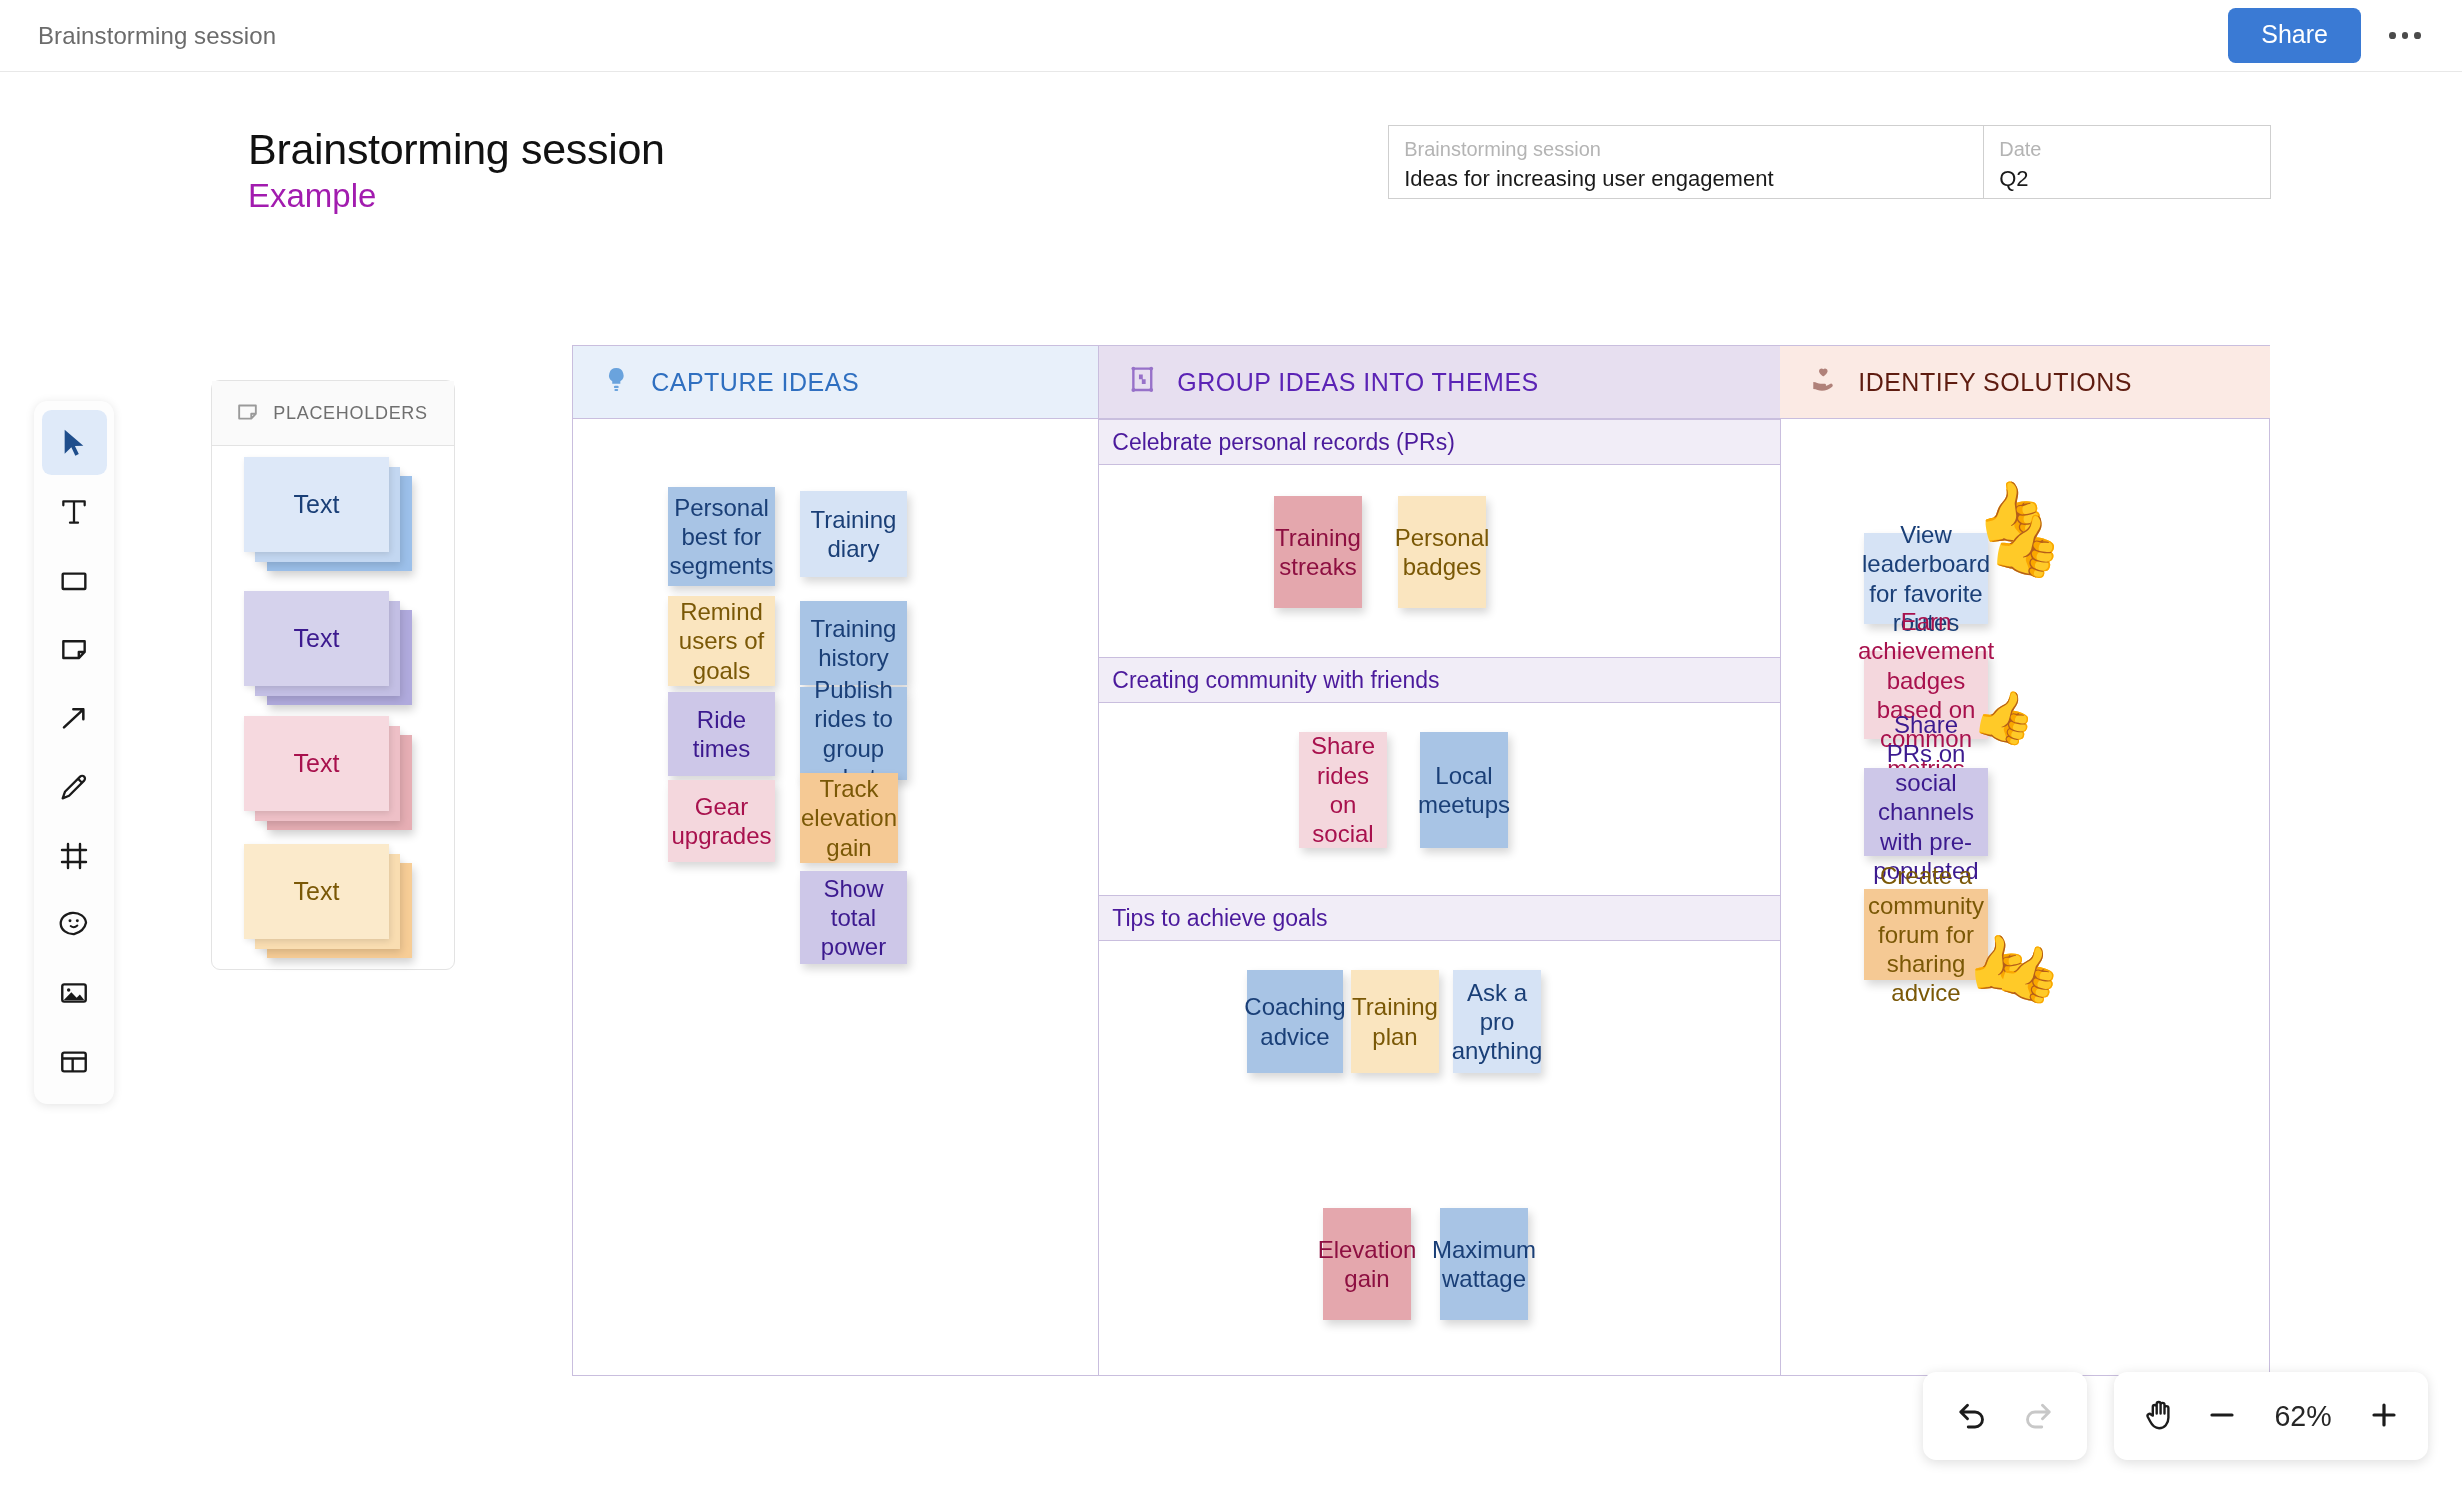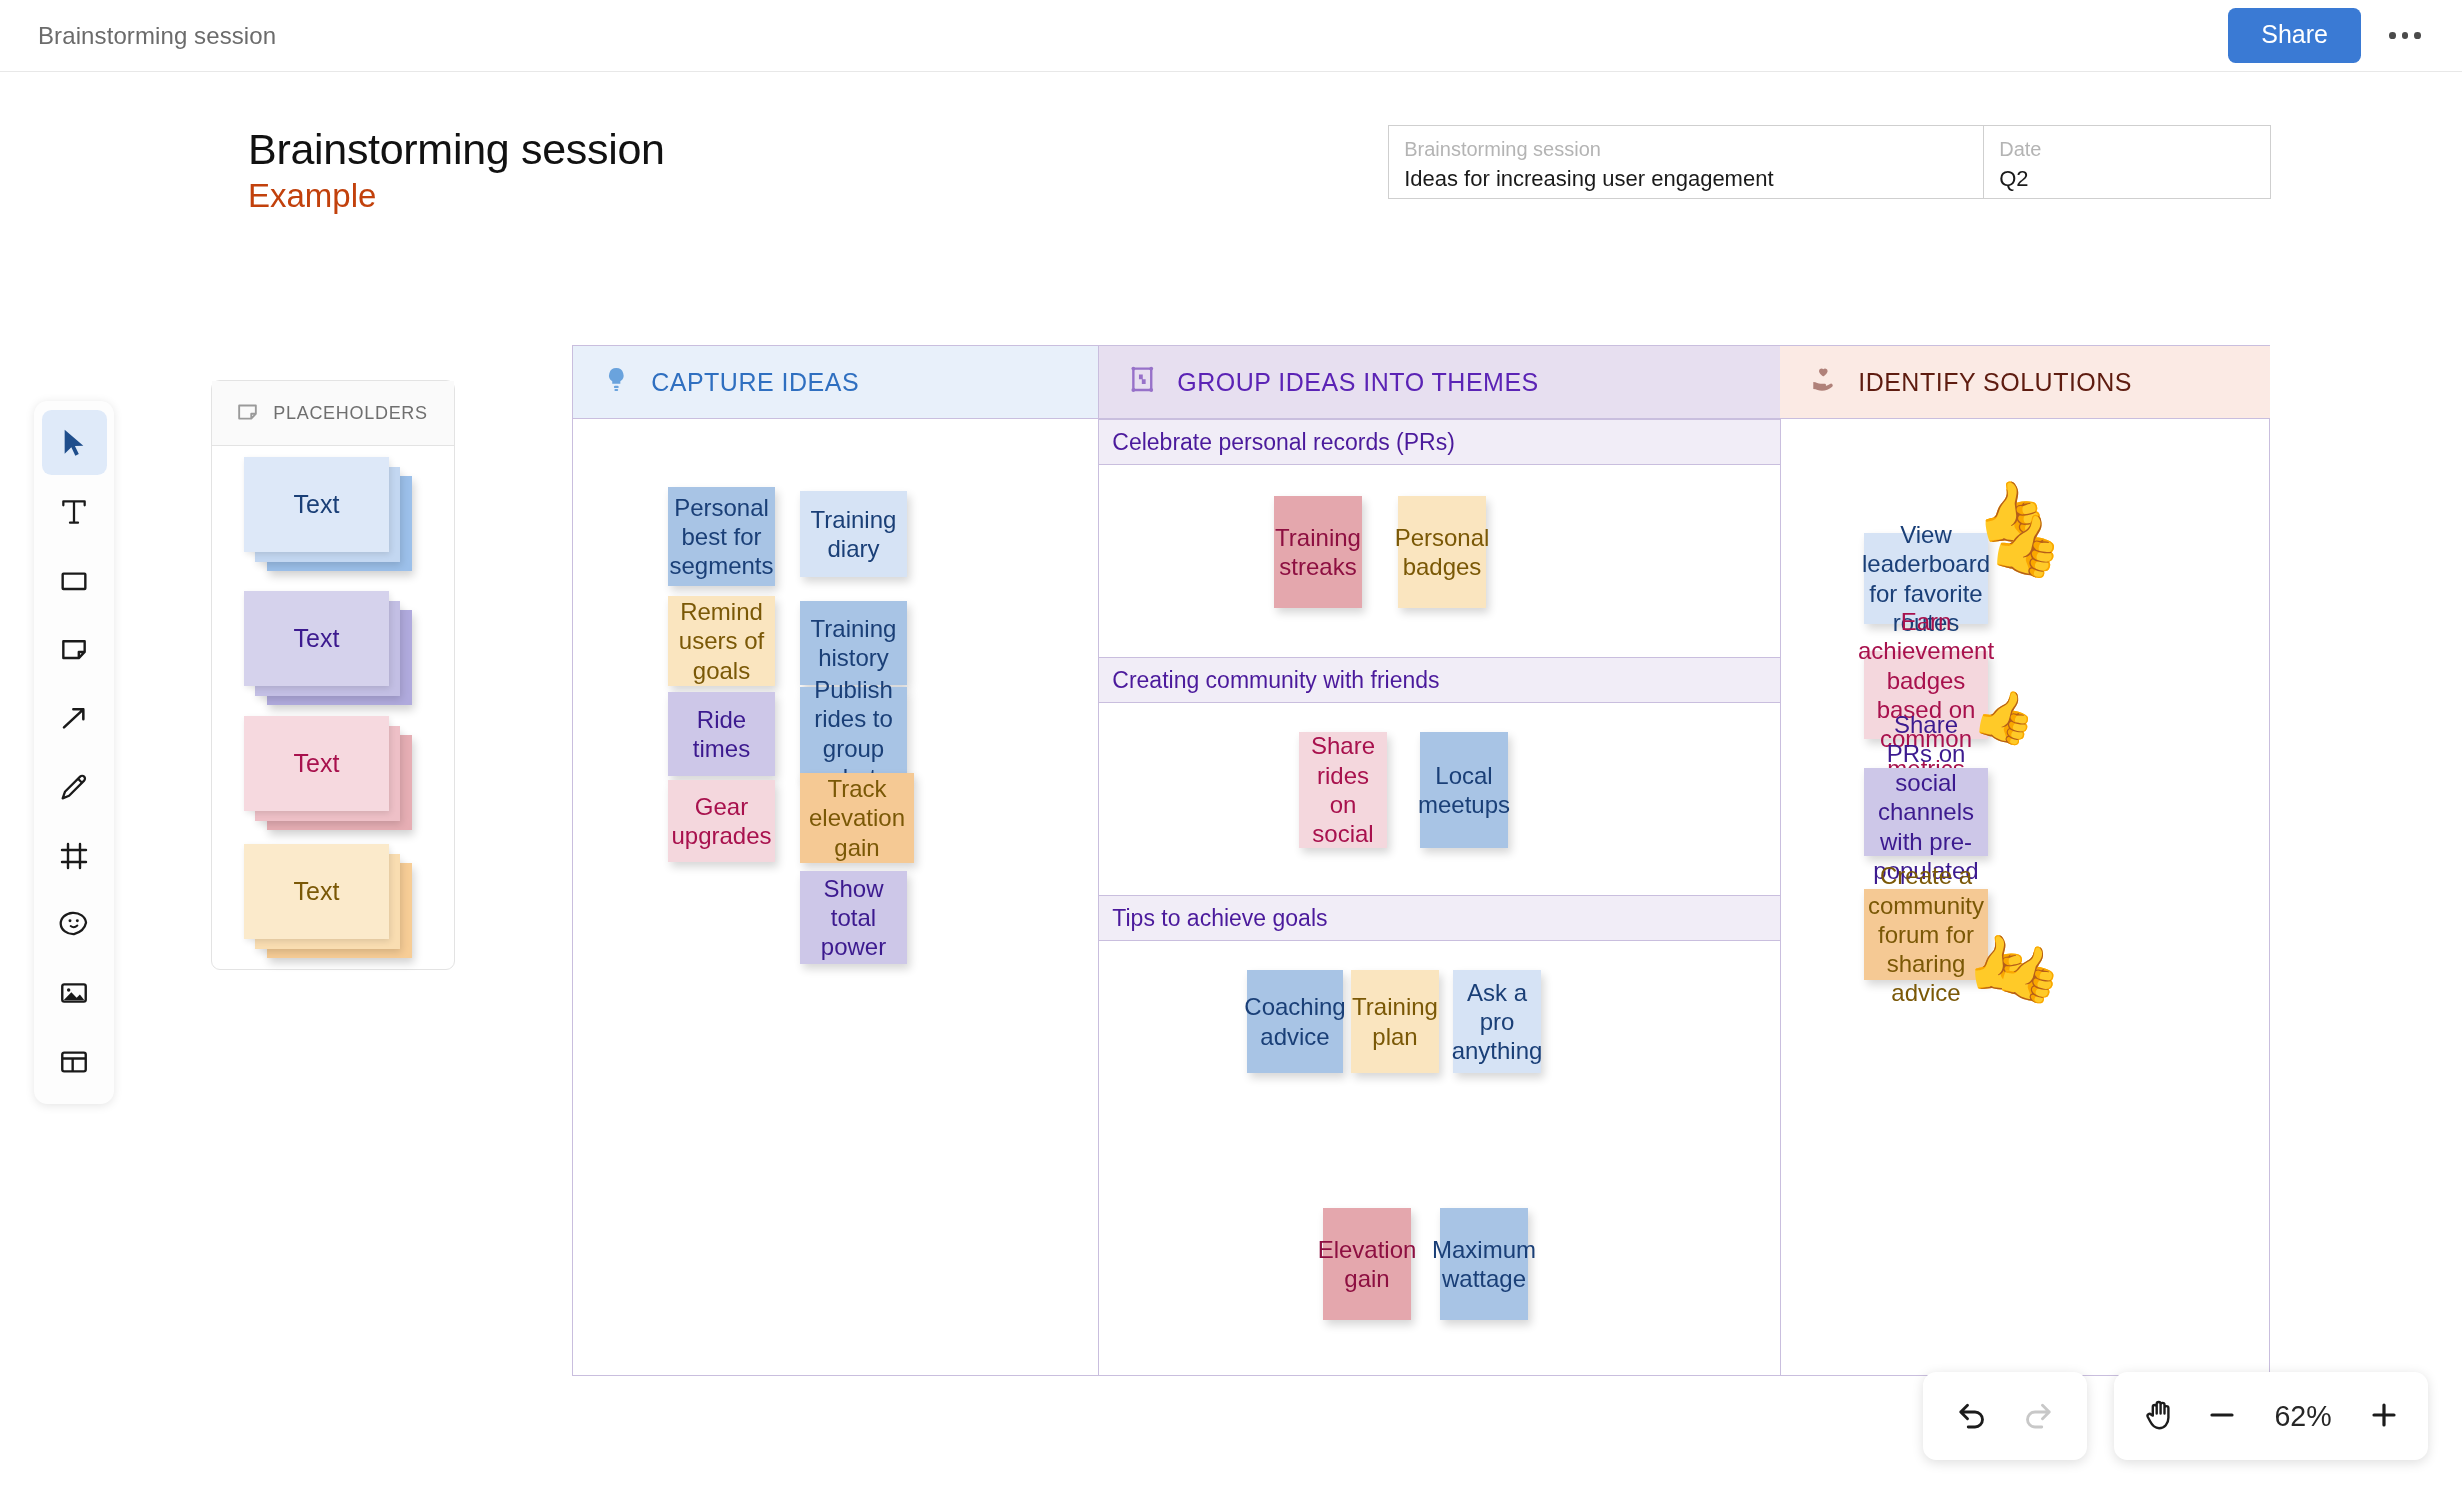--- a/index.html
+++ b/index.html
@@ -46,21 +46,21 @@
   
   .canvas { position: absolute; top: 72px; left: 0; width: 2462px; height: 1413px; background: #fff; }
 
   
   .board-title {
     position: absolute; left: 248px; top: 53px;
     font-size: 43px; color: #111; letter-spacing: -0.3px;
   }
   .board-sub {
     position: absolute; left: 248px; top: 105px;
-    font-size: 33px; color: #c2410c;
+    font-size: 33px; color: #a21caf;
   }
 
   
   .meta {
     position: absolute; left: 1388px; top: 53px;
     width: 883px; height: 74px;
     border: 1px solid #cfcfcf; background: #fff;
     display: flex;
   }
   .meta-cell { padding: 11.4px 15.2px 0 15.2px; }
@@ -338,21 +338,21 @@
         <span>CAPTURE IDEAS</span>
       </div>
       <div id="capture-body" style="position:absolute;inset:0;">
           <div class="note n-blue" style="left: 95px; top: 141px; width: 107px; height: 99px;">Personal best for segments</div>
           <div class="note n-lblue" style="left: 227px; top: 145px; width: 107px; height: 86px;">Training diary</div>
           <div class="note n-cream" style="left: 95px; top: 250px; width: 107px; height: 90px;">Remind users of goals</div>
           <div class="note n-blue" style="left: 227px; top: 255px; width: 107px; height: 84px;">Training history</div>
           <div class="note n-purple" style="left: 95px; top: 346px; width: 107px; height: 84px;">Ride times</div>
           <div class="note n-blue" style="left: 227px; top: 341px; width: 107px; height: 93px;">Publish rides to group chat</div>
           <div class="note n-pink" style="left: 95px; top: 434px; width: 107px; height: 82px;">Gear upgrades</div>
-          <div class="note n-orange" style="left: 227px; top: 427px; width: 114px; height: 90px;">Track elevation gain</div>
+          <div class="note n-orange" style="left: 227px; top: 427px; width: 98px; height: 90px;">Track elevation gain</div>
           <div class="note n-purple" style="left: 227px; top: 525px; width: 107px; height: 93px;">Show total power</div>
         </div>
     </div>
 
     <div class="col col-grp">
       <div class="col-head">
         <span>
           <svg width="28.6" height="28.6" viewBox="0 0 24 24">
               <rect x="4.5" y="3" width="15" height="18" rx="1.6" stroke="#9771c9" stroke-width="2" fill="none"></rect>
               <path d="M9.2 8 h3.2 v4 h-3.2 Z M11.6 12 h3.2 v4 h-3.2 Z" fill="#9771c9"></path>

